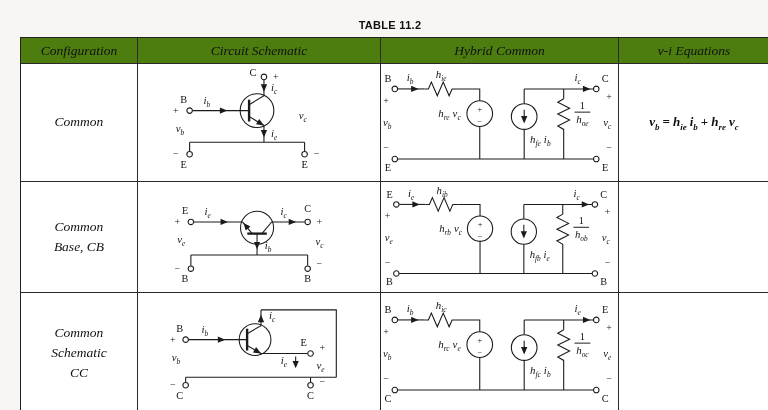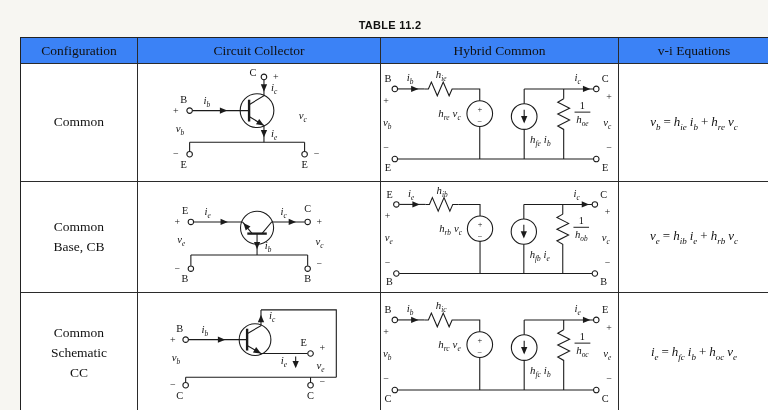--- a/index.html
+++ b/index.html
@@ -18,23 +18,23 @@
     grid-template-rows:26px 118px 111px 120px;
     border:1.6px solid #222;background:#fff;width:748px;
   }
   .c{
     border-right:1px solid #2b2b2b;border-bottom:1px solid #2b2b2b;
     display:flex;align-items:center;justify-content:center;
     position:relative;overflow:hidden;
   }
   .noR{border-right:none;}
   .noB{border-bottom:none;}
-  .hd{background:#3b82f6;font-size:13.5px;}
-  .cfg{flex-direction:column;font-size:13.5px;line-height:1.5;text-align:center;}
-  .eqc{flex-direction:row;font-size:13px;gap:1px;}
+  .hd{background:#4d7c0f;font-style:italic;font-size:13.5px;}
+  .cfg{flex-direction:column;font-size:13.5px;line-height:1.5;text-align:center;font-style:italic;}
+  .eqc{flex-direction:row;font-size:13px;gap:1px;font-weight:bold;}
   .eqline{white-space:nowrap;}
   .vm{font-style:italic;}
   .eqline sub{font-size:9px;font-style:italic;}
   .op{margin:0 3px;}
   .sp{margin-left:3px;}
   
   .w{fill:none;stroke:#1b1b1b;stroke-width:1.1;}
   .bar{fill:none;stroke:#1b1b1b;stroke-width:2.4;}
   .frl{stroke:#1b1b1b;stroke-width:1;}
   .ar{fill:#1b1b1b;}
@@ -54,21 +54,21 @@
     <circle id="nd" r="2.8" fill="#fff" stroke="#1b1b1b" stroke-width="1.1"></circle>
   </defs>
 </svg>
 
 <div class="page">
   <div class="title">TABLE 11.2</div>
 
   <div class="tbl">
 
     <div class="c hd">Configuration</div>
-    <div class="c hd">Circuit Collector</div>
+    <div class="c hd">Circuit Schematic</div>
     <div class="c hd">Hybrid Common</div>
     <div class="c hd noR">v-i Equations</div>
 
     <div class="c cfg">
       <div>Common</div>
     </div>
 
     <div class="c">
       <svg width="238" height="111" viewBox="0 0 240 112">
         <g class="w">
@@ -241,23 +241,20 @@
         <text class="tx" x="227" y="15" text-anchor="middle">C</text>
         <text class="tx pm" x="231" y="33" text-anchor="middle">+</text>
         <text class="tx it" x="225" y="60"><tspan>v</tspan><tspan class="sb" dy="3">c</tspan></text>
         <text class="tx pm" x="231" y="85" text-anchor="middle">−</text>
         <text class="tx" x="7" y="105" text-anchor="middle">B</text>
         <text class="tx" x="227" y="105" text-anchor="middle">B</text>
       </svg>
     </div>
 
     <div class="c eqc noR">
-      <div class="eqline">
-        <span class="vr"><span class="vm">v</span><sub>e</sub></span><span class="op">=</span><span class="vr"><span class="vm">h</span><sub>ib</sub></span><span class="vr sp"><span class="vm">i</span><sub>e</sub></span><span class="op">+</span><span class="vr"><span class="vm">h</span><sub>rb</sub></span><span class="vr sp"><span class="vm">v</span><sub>c</sub></span>
-      </div>
     </div>
 
     <div class="c cfg noB">
       <div>Common</div>
       <div>Schematic</div>
       <div>CC</div>
     </div>
 
     <div class="c noB">
       <svg width="238" height="111" viewBox="0 0 240 112">
@@ -338,19 +335,16 @@
         <text class="tx" x="227" y="15" text-anchor="middle">E</text>
         <text class="tx pm" x="231" y="33" text-anchor="middle">+</text>
         <text class="tx it" x="225" y="60"><tspan>v</tspan><tspan class="sb" dy="3">e</tspan></text>
         <text class="tx pm" x="231" y="85" text-anchor="middle">−</text>
         <text class="tx" x="7" y="105" text-anchor="middle">C</text>
         <text class="tx" x="227" y="105" text-anchor="middle">C</text>
       </svg>
     </div>
 
     <div class="c eqc noR noB">
-      <div class="eqline">
-        <span class="vr"><span class="vm">i</span><sub>e</sub></span><span class="op">=</span><span class="vr"><span class="vm">h</span><sub>fc</sub></span><span class="vr sp"><span class="vm">i</span><sub>b</sub></span><span class="op">+</span><span class="vr"><span class="vm">h</span><sub>oc</sub></span><span class="vr sp"><span class="vm">v</span><sub>e</sub></span>
-      </div>
     </div>
 
   </div>
 </div>
 
 </body></html>

